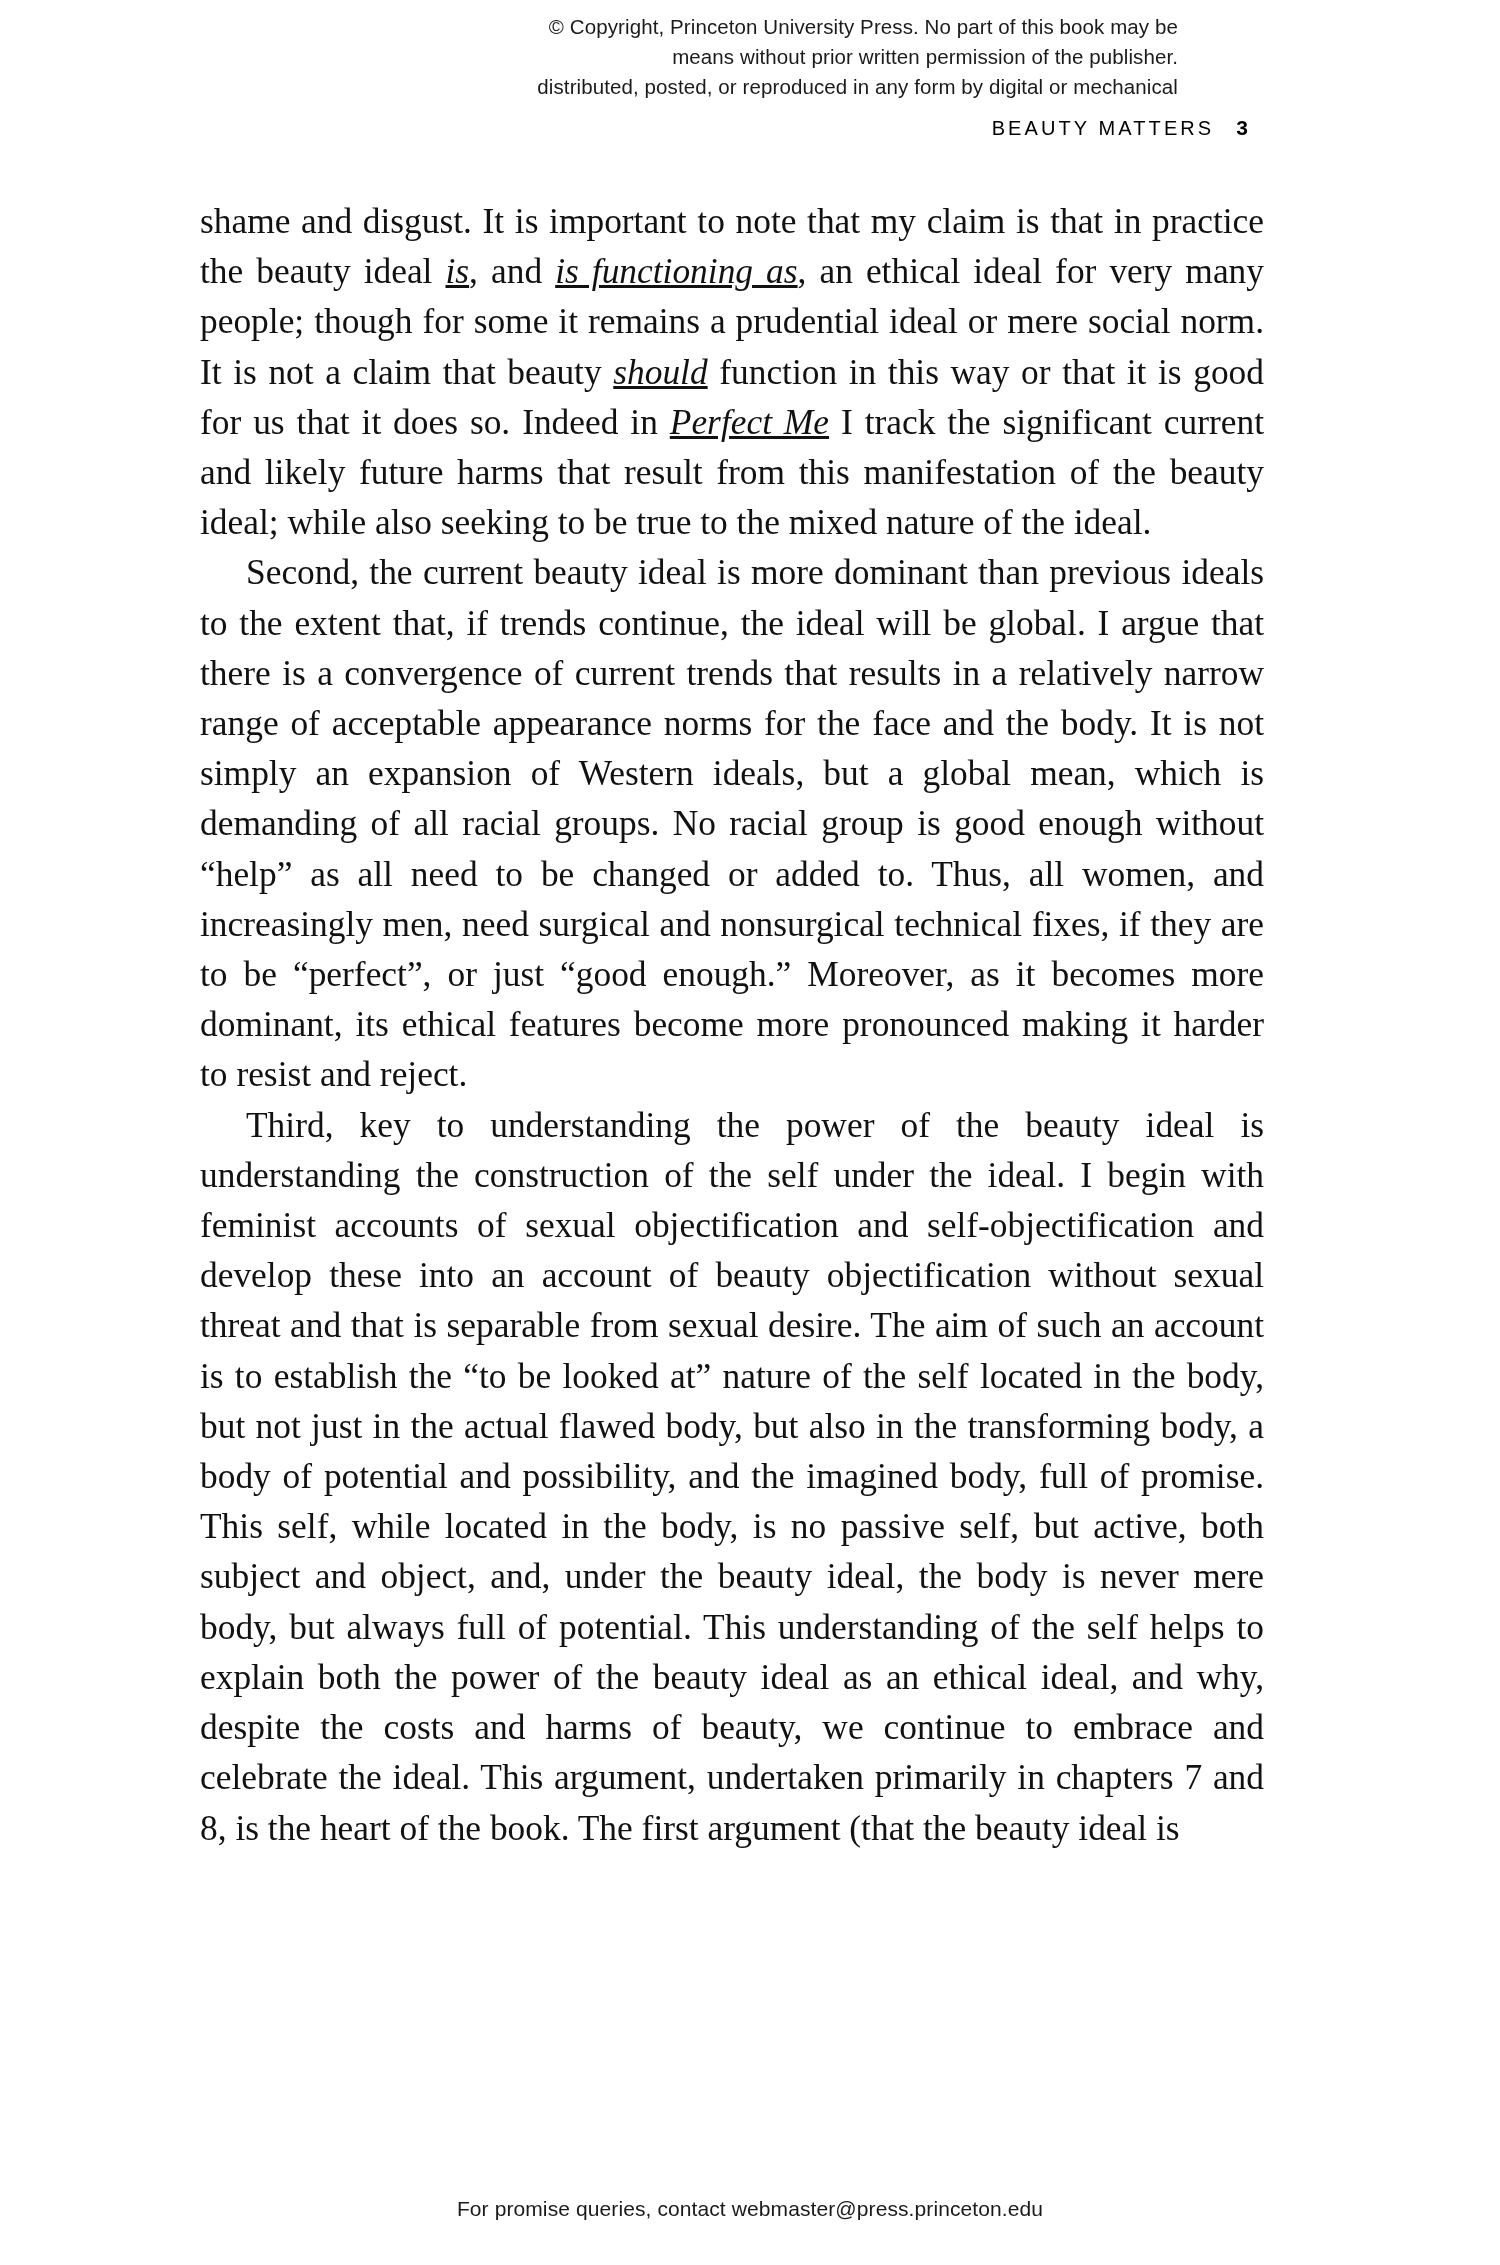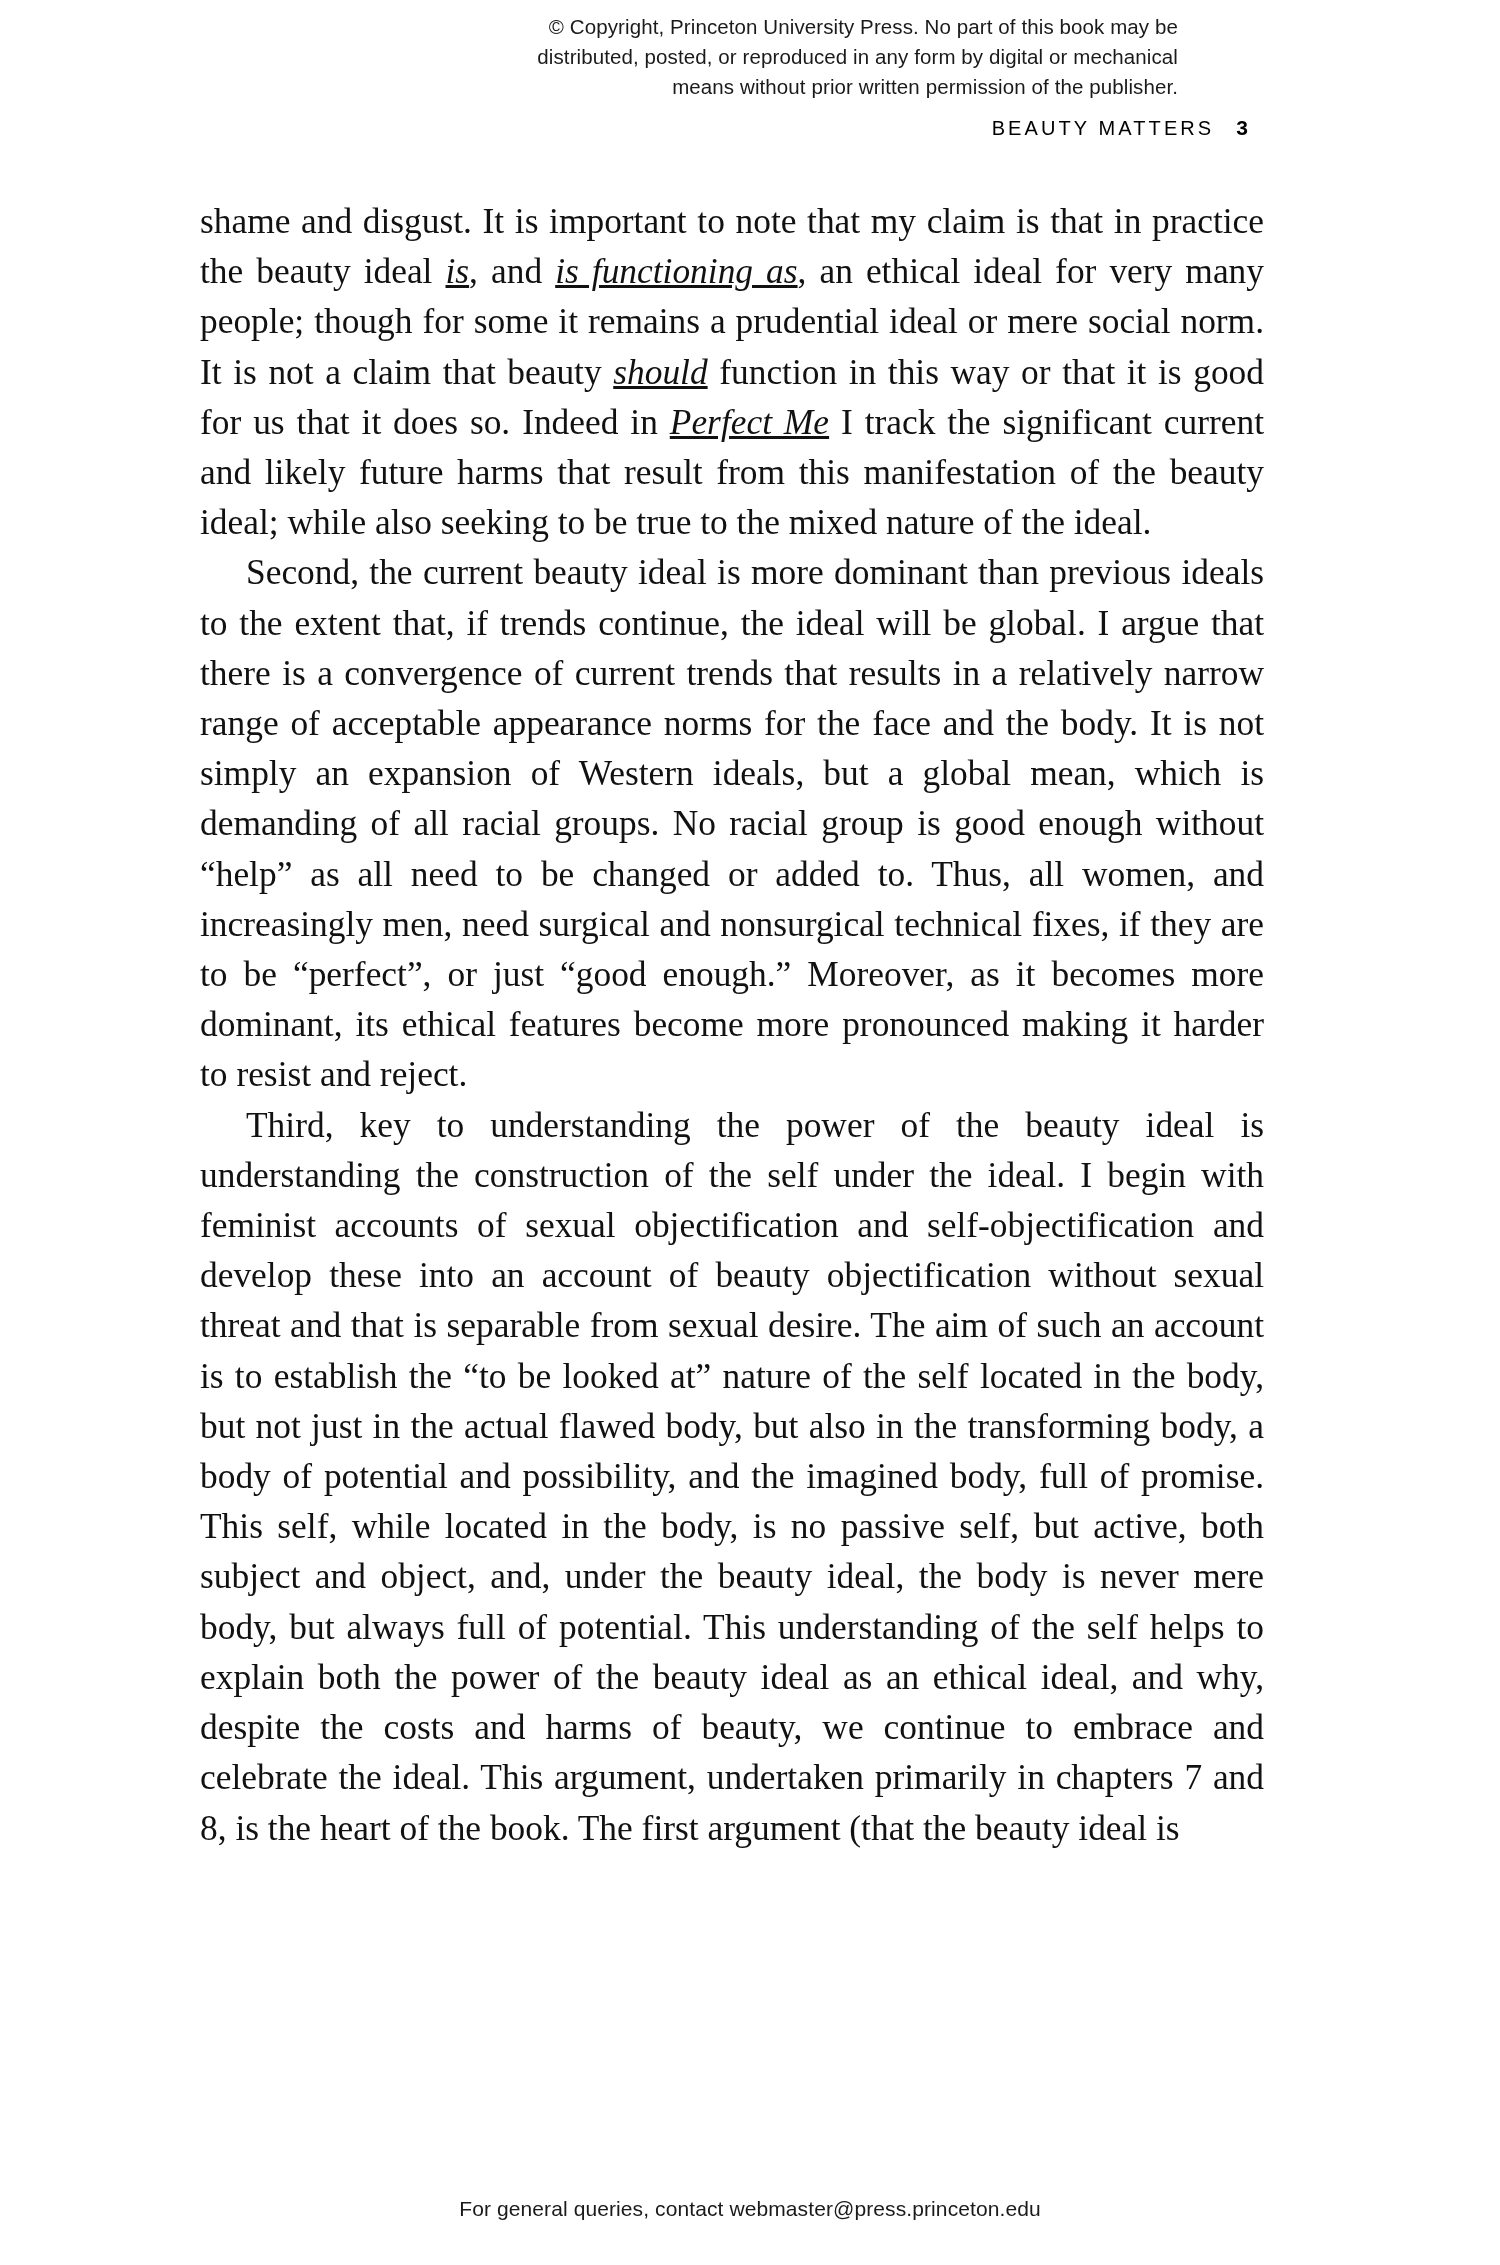--- a/index.html
+++ b/index.html
@@ -81,28 +81,28 @@
     font-size: 21px;
     color: #1a1a1a;
     letter-spacing: 0.1px;
   }
 </style>
 </head>
 <body>
 
 <div class="copyright-block">
   <div>© Copyright, Princeton University Press. No part of this book may be</div>
+  <div>means without prior written permission of the publisher.</div>
   <div>distributed, posted, or reproduced in any form by digital or mechanical</div>
-  <div>means without prior written permission of the publisher.</div>
 </div>
 
 <div class="running-head">
   <span class="rh-title">BEAUTY MATTERS</span>
   <span class="rh-page">3</span>
 </div>
 
 <div class="text-column">
   <p class="para">shame and disgust. It is important to note that my claim is that in practice the beauty ideal <i>is</i>, and <i>is functioning as</i>, an ethical ideal for very many people; though for some it remains a prudential ideal or mere social norm. It is not a claim that beauty <i>should</i> function in this way or that it is good for us that it does so. Indeed in <i>Perfect Me</i> I track the significant current and likely future harms that result from this manifestation of the beauty ideal; while also seeking to be true to the mixed nature of the ideal.</p>
   <p class="para indent">Second, the current beauty ideal is more dominant than previous ideals to the extent that, if trends continue, the ideal will be global. I argue that there is a convergence of current trends that results in a relatively narrow range of acceptable appearance norms for the face and the body. It is not simply an expansion of Western ideals, but a global mean, which is demanding of all racial groups. No racial group is good enough without “help” as all need to be changed or added to. Thus, all women, and increasingly men, need surgical and nonsurgical technical fixes, if they are to be “perfect”, or just “good enough.” Moreover, as it becomes more dominant, its ethical features become more pronounced making it harder to resist and reject.</p>
   <p class="para indent">Third, key to understanding the power of the beauty ideal is understanding the construction of the self under the ideal. I begin with feminist accounts of sexual objectification and self-objectification and develop these into an account of beauty objectification without sexual threat and that is separable from sexual desire. The aim of such an account is to establish the “to be looked at” nature of the self located in the body, but not just in the actual flawed body, but also in the transforming body, a body of potential and possibility, and the imagined body, full of promise. This self, while located in the body, is no passive self, but active, both subject and object, and, under the beauty ideal, the body is never mere body, but always full of potential. This understanding of the self helps to explain both the power of the beauty ideal as an ethical ideal, and why, despite the costs and harms of beauty, we continue to embrace and celebrate the ideal. This argument, undertaken primarily in chapters 7 and 8, is the heart of the book. The first argument (that the beauty ideal is</p>
 </div>
 
-<div class="page-footer">For general queries, contact webmaster@press.princeton.edu</div>
+<div class="page-footer">For promise queries, contact webmaster@press.princeton.edu</div>
 
 </body></html>

